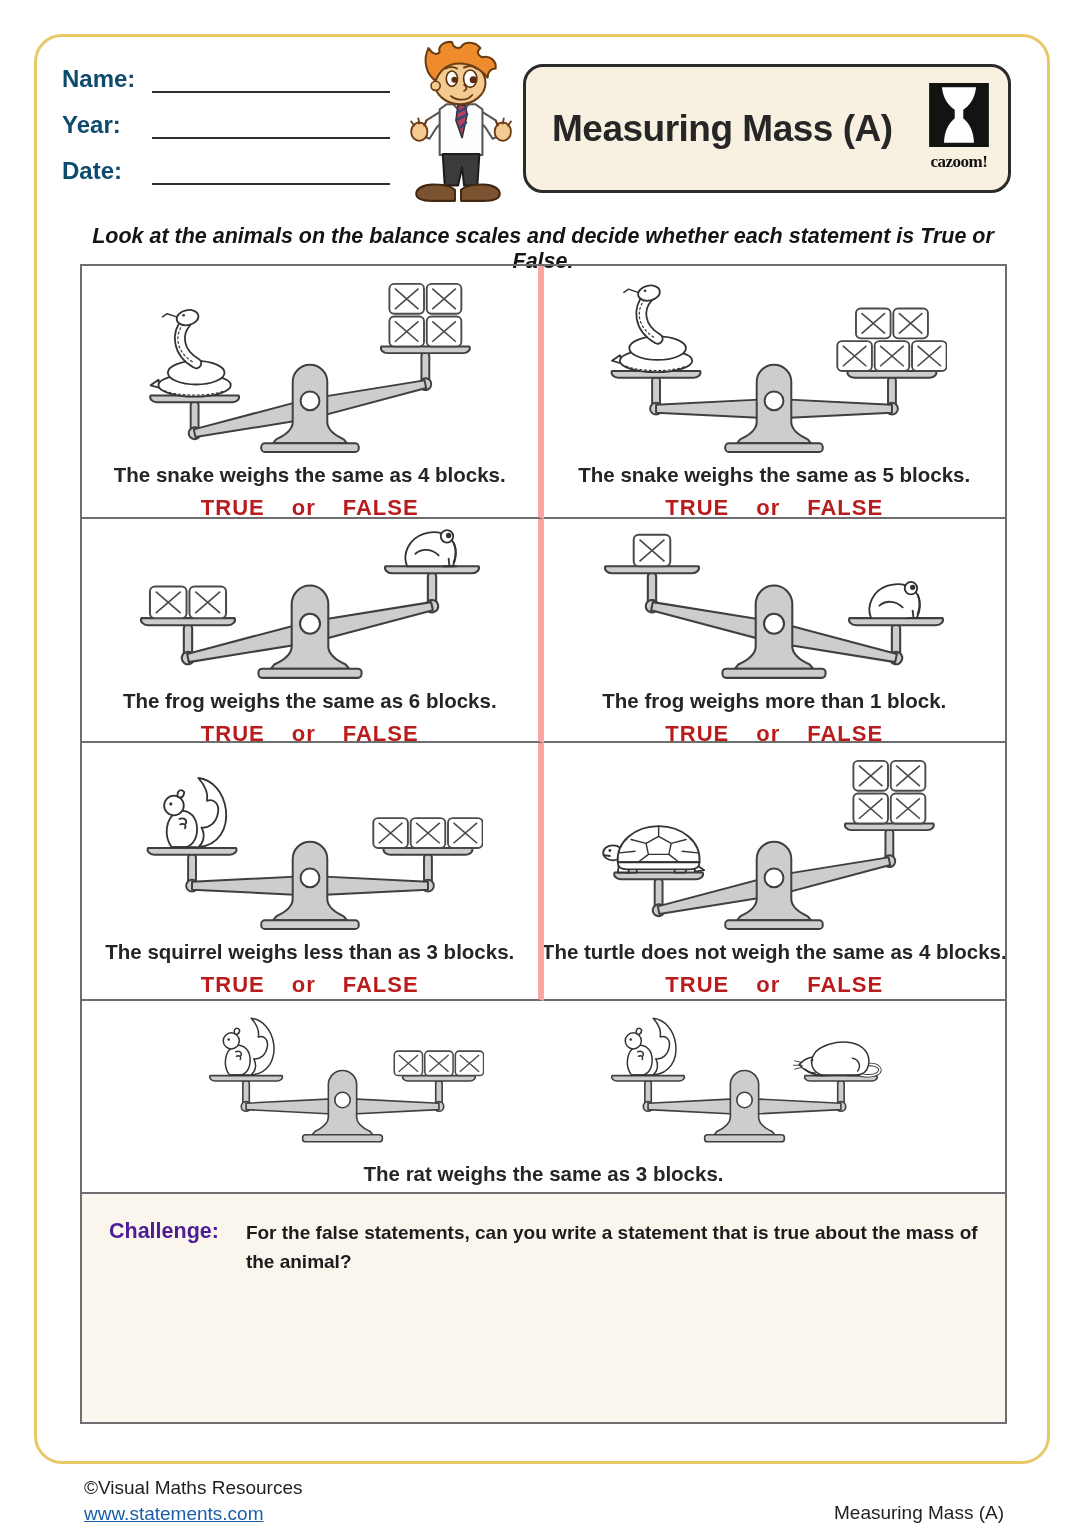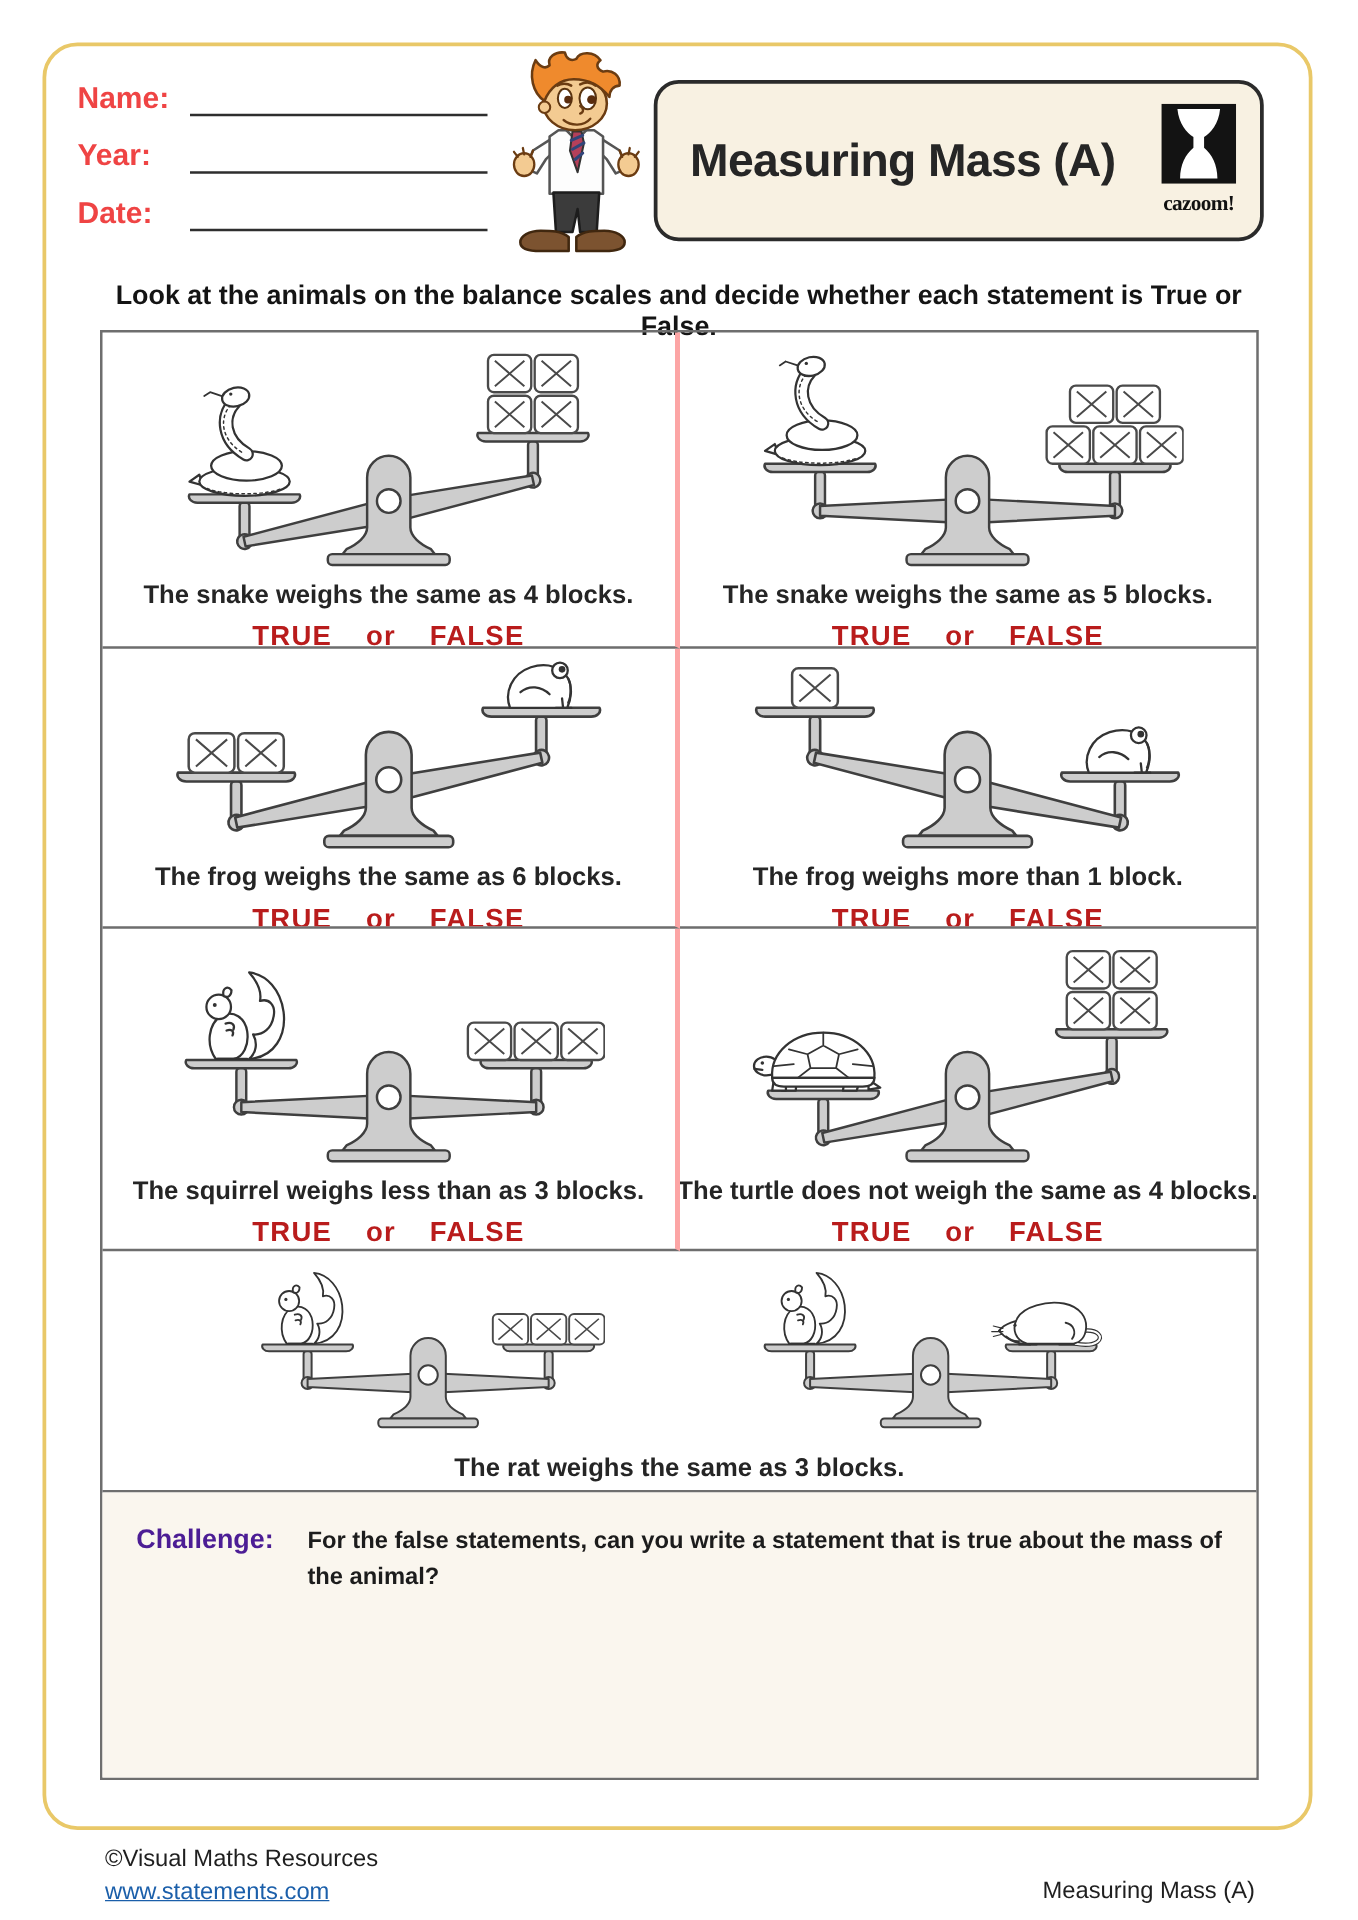--- a/index.html
+++ b/index.html
@@ -3,39 +3,39 @@
 <meta charset="utf-8">
 <style>
   html,body{margin:0;padding:0;background:#fff;}
   .page{position:relative;width:1086px;height:1536px;background:#ffffff;
         font-family:"Liberation Sans",sans-serif;color:#1e1e1e;overflow:hidden;}
   .border-frame{position:absolute;left:34px;top:34px;width:1010px;height:1424px;
         border:3.5px solid #e9c868;border-radius:28px;}
   
   .header-fields{position:absolute;left:62px;top:64px;}
   .field-row{display:flex;align-items:flex-end;margin-bottom:17px;height:29px;}
-  .field-label{font-weight:bold;font-size:24px;width:90px;color:#ef4444;}
+  .field-label{font-weight:bold;font-size:24px;width:90px;color:#0c4a6e;}
   .fill-line{display:inline-block;width:238px;border-bottom:2px solid #2e2e2e;height:26px;}
   .mascot{position:absolute;left:402px;top:40px;}
   .title-box{position:absolute;left:523px;top:64px;width:482px;height:123px;background:#f8f1e2;
         border:3px solid #2b2b2b;border-radius:20px;}
   .title-text{position:absolute;left:26px;top:50%;transform:translateY(-50%);
         font-size:37px;font-weight:bold;letter-spacing:-0.5px;color:#262626;}
   .logo{position:absolute;right:12px;top:16px;width:74px;text-align:center;}
   .logo-word{font-family:"Liberation Serif",serif;font-weight:bold;font-size:17px;color:#111;
         letter-spacing:-0.5px;margin-top:1px;}
   
   .instruction{position:absolute;left:60px;top:224px;width:966px;text-align:center;
-        font-size:21.5px;font-weight:bold;color:#141414;}
+        font-size:21.5px;font-weight:bold;color:#141414;font-style:italic;}
   
   .grid{position:absolute;left:80px;top:264px;width:923px;border:2px solid #6e6e6e;
         display:grid;grid-template-columns:1fr 1fr;grid-template-rows:253px 224px 258px 193px 228px;}
   .cell{display:flex;flex-direction:column;align-items:center;padding-top:5px;
         border-bottom:2px solid #6e6e6e;overflow:hidden;}
-  .cell.col-left{border-right:4px solid #fca5a5;}
+  .cell.col-left{border-right:6px solid #fca5a5;}
   .cell.span2{grid-column:1 / -1;}
   .statement{font-size:20.5px;font-weight:bold;color:#252525;margin-top:3px;white-space:nowrap;}
   .options{display:flex;gap:27px;margin-top:8px;font-size:22px;font-weight:bold;
         letter-spacing:1px;color:#b91c1c;}
   .figures-row{display:flex;width:100%;justify-content:space-evenly;align-items:flex-end;margin-top:4px;}
   .inline-line{display:flex;gap:46px;align-items:baseline;margin-top:10px;flex-direction:column;}
   .challenge-cell{grid-column:1 / -1;background:#faf6ee;border-bottom:none;
         display:flex;align-items:flex-start;padding:25px 20px 0 27px;gap:27px;}
   .challenge-label{font-size:21.5px;font-weight:bold;white-space:nowrap;color:#4c1d95;}
   .challenge-text{font-size:19px;font-weight:bold;color:#1c1c1c;width:745px;line-height:1.5;}

